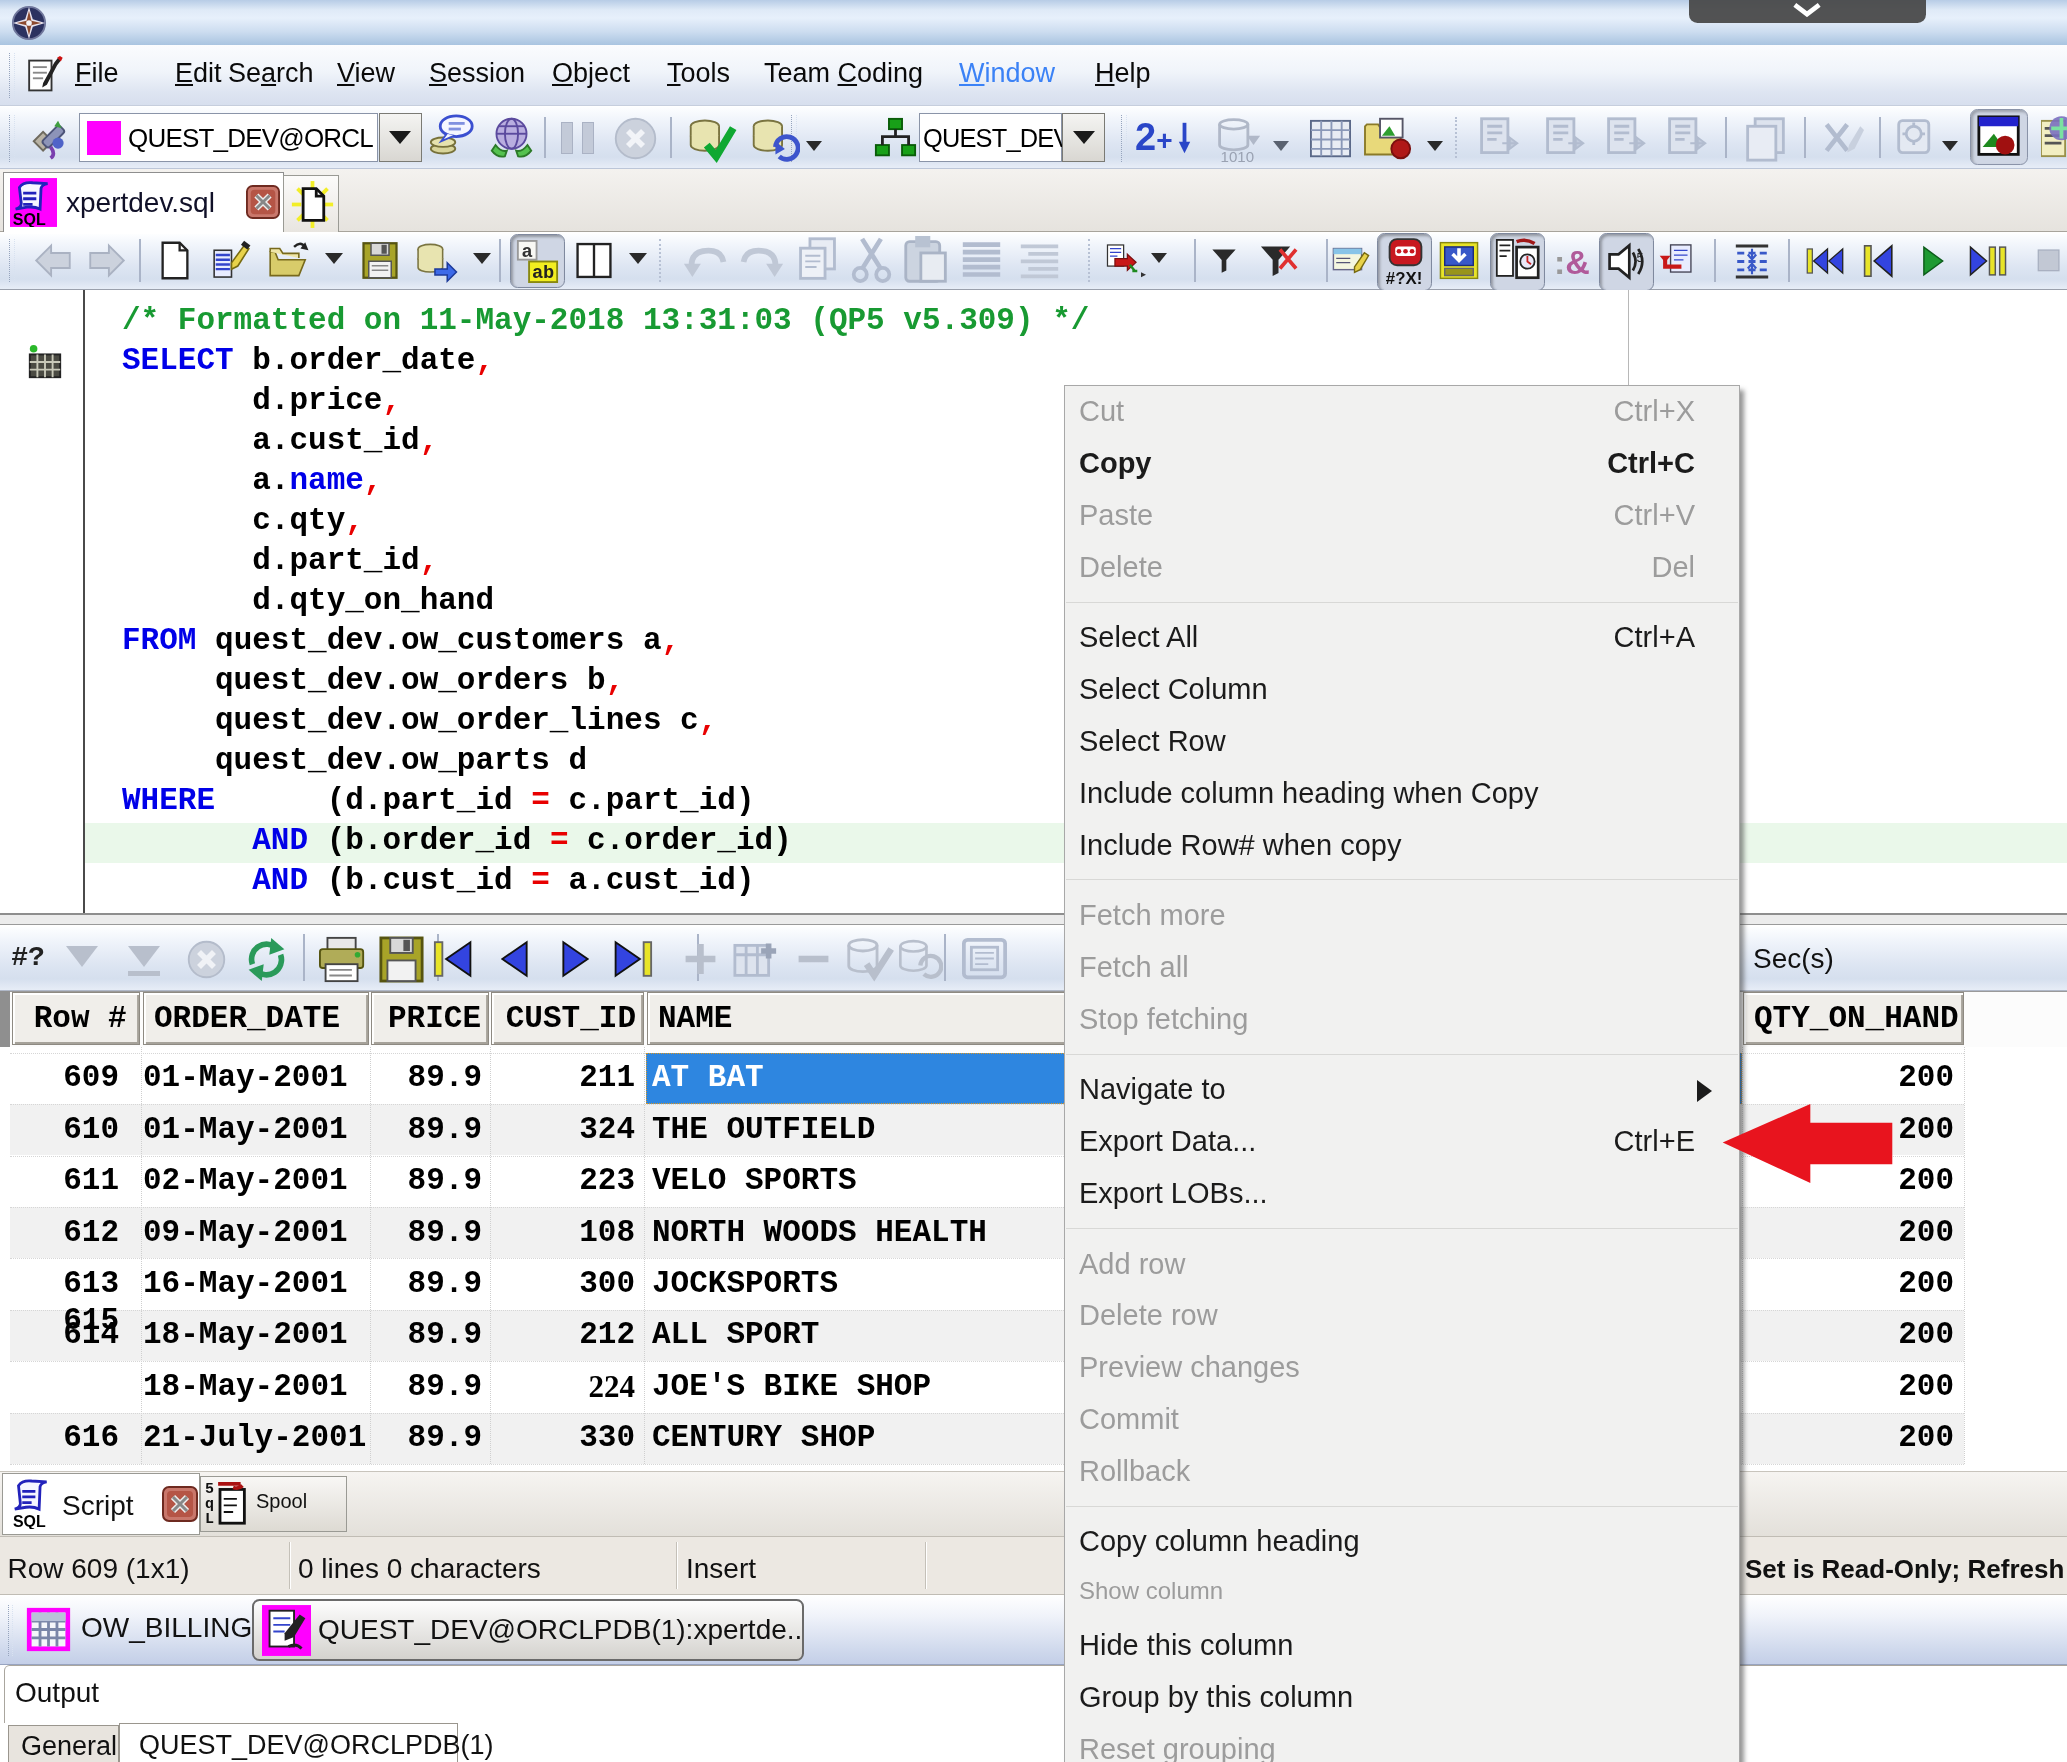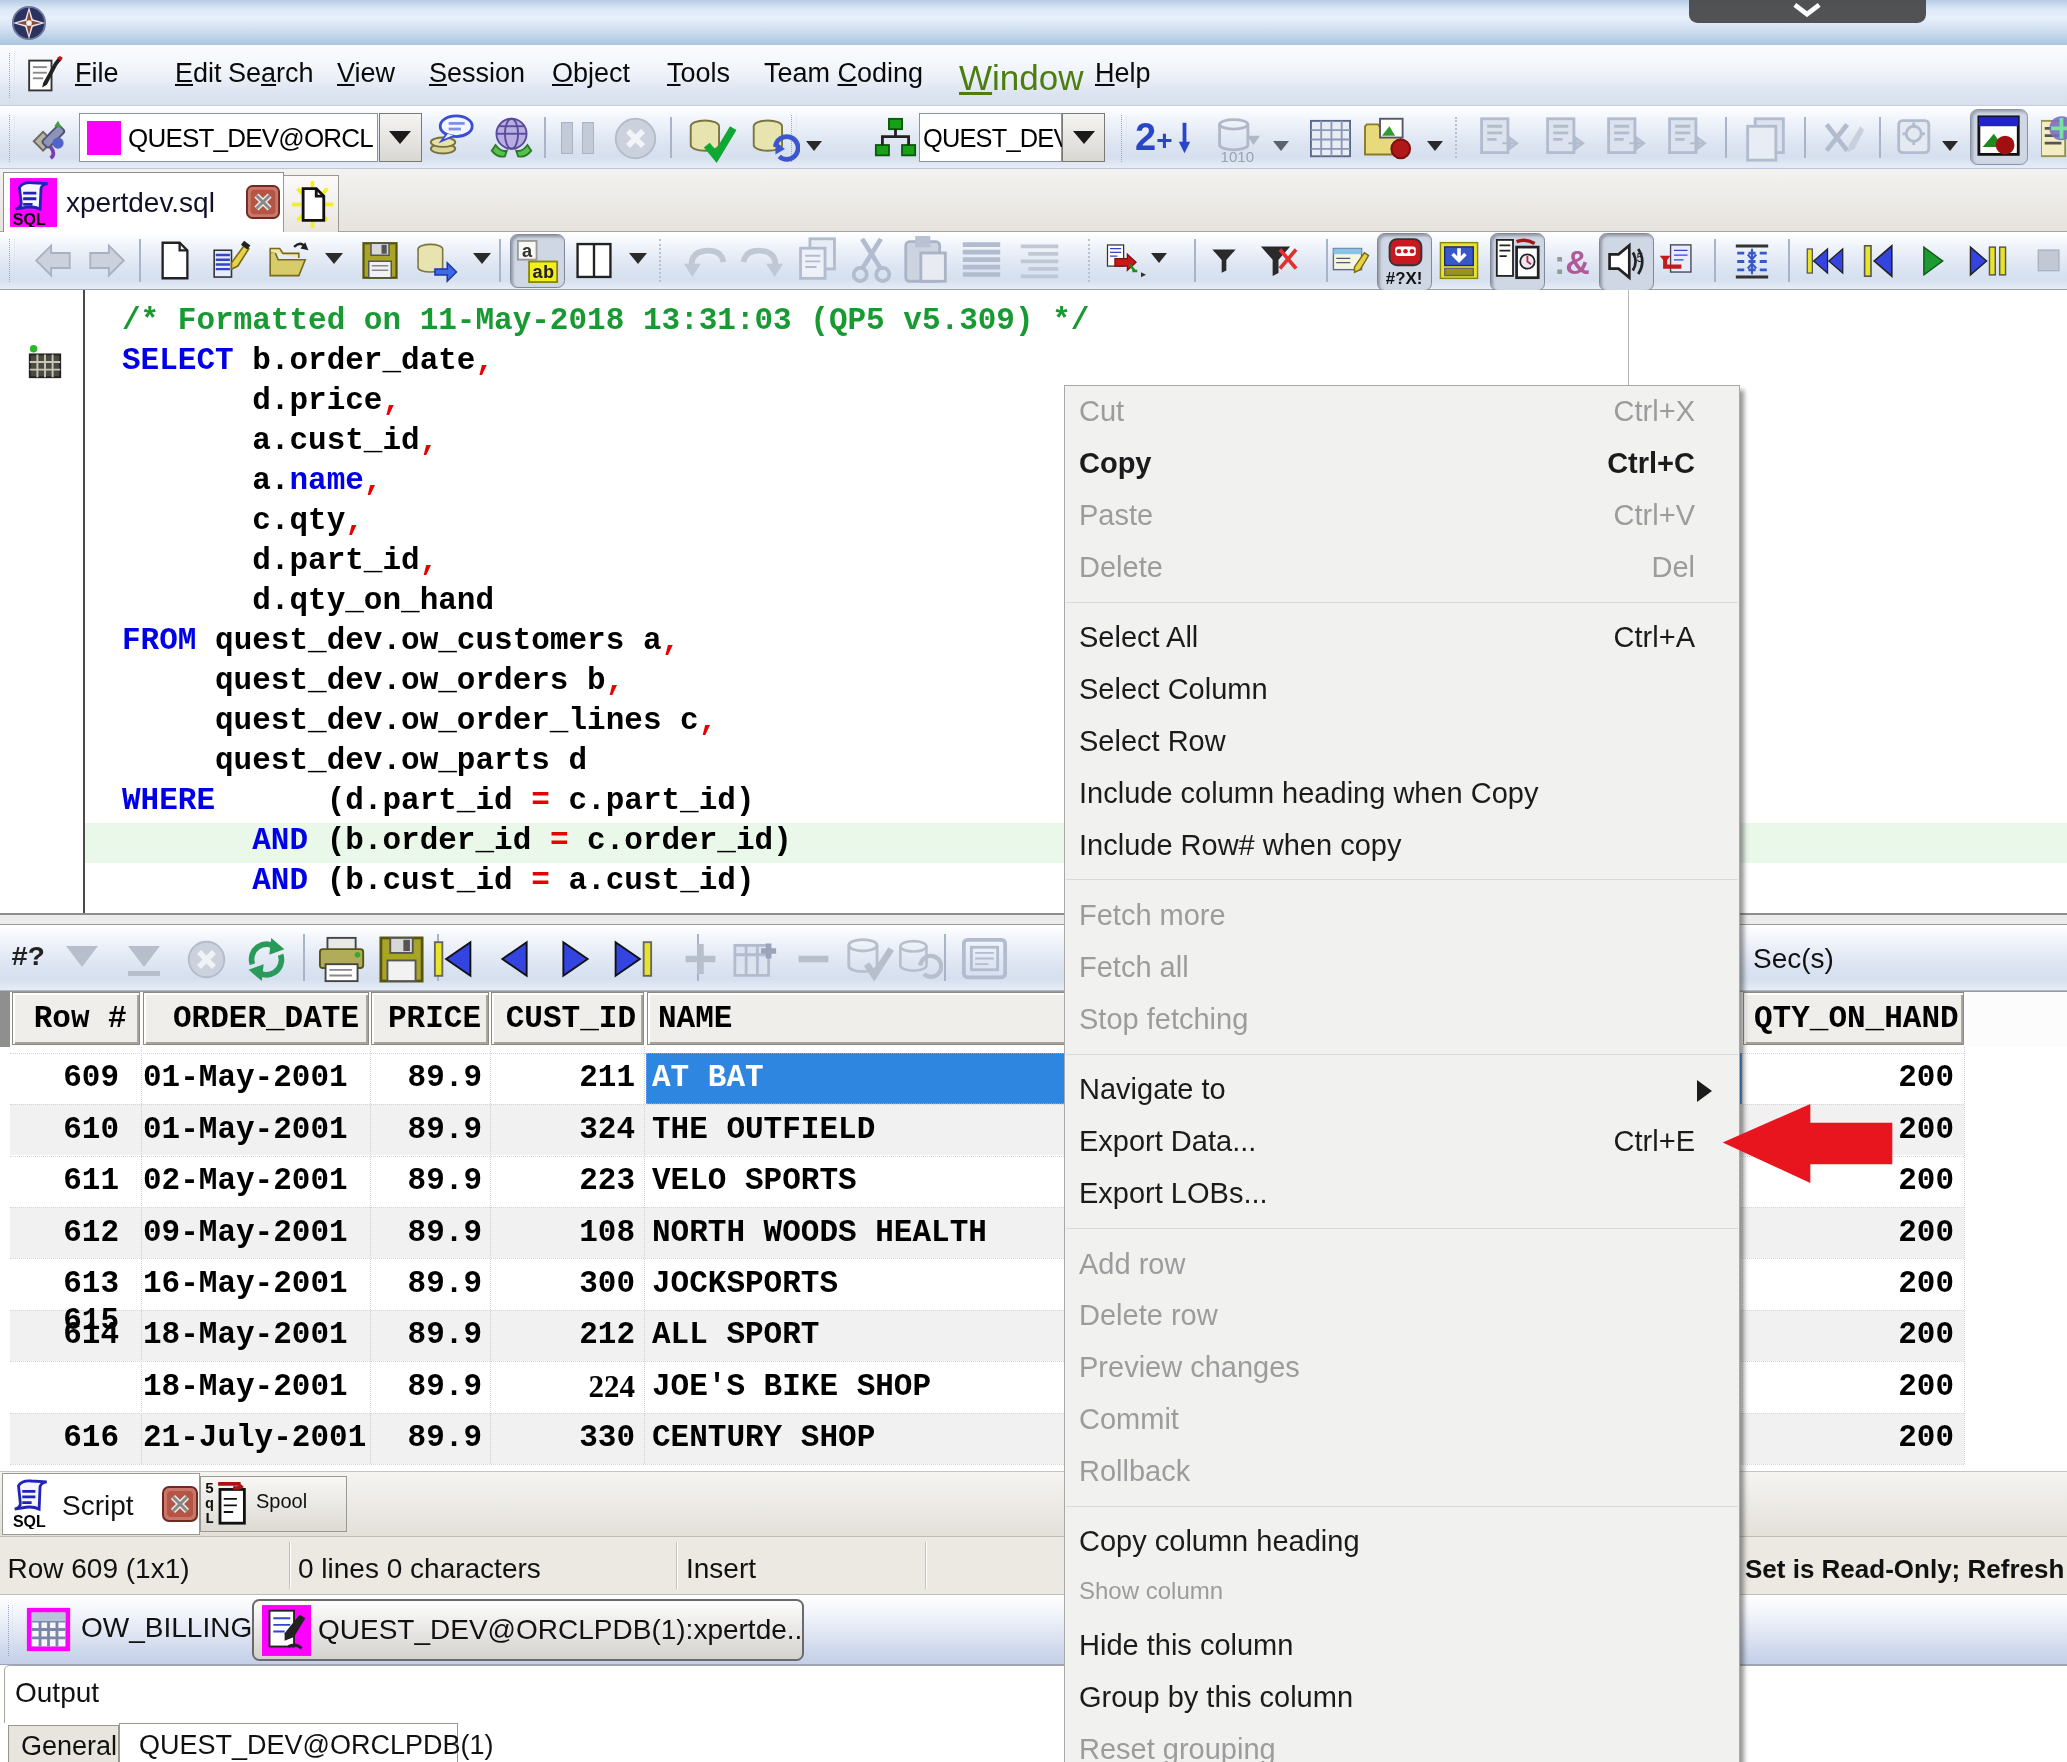--- a/index.html
+++ b/index.html
@@ -38,21 +38,21 @@
 <polygon points="33,3 37,7 39,3 36,1" fill="#cc1111"></polygon>
     </svg>
 <div class="abs ui" style="left:75px;top:58px;font-size:27px;color:#0a0a0a;"><u>F</u>ile</div>
 <div class="abs ui" style="left:147px;top:58px;font-size:27px;color:#0a0a0a;margin-left:28px;"><u>E</u>dit</div>
 <div class="abs ui" style="left:228px;top:58px;font-size:27px;color:#0a0a0a;">Se<u>a</u>rch</div>
 <div class="abs ui" style="left:337px;top:58px;font-size:27px;color:#0a0a0a;"><u>V</u>iew</div>
 <div class="abs ui" style="left:429px;top:58px;font-size:27px;color:#0a0a0a;"><u>S</u>ession</div>
 <div class="abs ui" style="left:552px;top:58px;font-size:27px;color:#0a0a0a;"><u>O</u>bject</div>
 <div class="abs ui" style="left:667px;top:58px;font-size:27px;color:#0a0a0a;"><u>T</u>ools</div>
 <div class="abs ui" style="left:764px;top:58px;font-size:27px;color:#0a0a0a;">Team <u>C</u>oding</div>
-<div class="abs ui" style="left:959px;top:58px;font-size:35px;color:#4d7c0f;"><u>W</u>indow</div>
+<div class="abs ui" style="left:959px;top:58px;font-size:27px;color:#3b82f6;"><u>W</u>indow</div>
 <div class="abs ui" style="left:1095px;top:58px;font-size:27px;color:#0a0a0a;"><u>H</u>elp</div>
 <div class="abs tb" style="left:0;top:106px;width:2068px;height:63px;border-bottom:0.9px solid #bcc6d8;border-top:0.9px solid #fff;"></div>
 <div class="grip" style="left:9.4px;top:115px;height:47px;"></div>
 <div class="grip" style="left:791px;top:115px;height:47px;"></div>
 <div class="grip" style="left:1121px;top:115px;height:47px;"></div>
 <svg class="ic" style="left:30px;top:115px" width="43" height="45" viewBox="0 0 46 48">
 <path d="M4 28 L14 18 L24 28 L14 38 Z" fill="#b9b3a5" stroke="#6e6a5e" stroke-width="2"></path>
 <rect x="20" y="10" width="10" height="26" rx="3" fill="#8d94b8" stroke="#4d5478" stroke-width="2" transform="rotate(45 25 23)"></rect>
 <path d="M30 6 L34 14 L26 12 Z" fill="#3f9e3f"></path>
 <path d="M22 34 q6 8 0 12" stroke="#7a3fae" stroke-width="4" fill="none"></path>
@@ -482,21 +482,21 @@
 <rect x="4" y="4" width="44" height="40" rx="4" fill="none" stroke="#b2bccf" stroke-width="4"></rect>
 <rect x="12" y="12" width="28" height="24" fill="none" stroke="#b2bccf" stroke-width="3"></rect>
 <path d="M16 18 h20 M16 24 h20 M16 30 h14" stroke="#b2bccf" stroke-width="2"></path>
     </svg>
 <div class="abs ui" style="left:1753px;top:943px;font-size:28px;color:#111;">Sec(s)</div>
 <div class="abs" style="left:0;top:991px;width:2068px;height:56px;background:#fcfcfc;border-top:1.9px solid #9a9a9a;"></div>
 <div class="abs" style="left:0;top:991px;width:10.4px;height:480px;background:#8f8f8f;"></div>
 <div class="abs" style="left:12.2px;top:992px;width:128px;height:53px;background:#f0eeea;box-shadow:inset 1.9px 1.9px 0 #ffffff, inset -1.9px -1.9px 0 #a6a29a;border:0.9px solid #8e8a82;"></div>
 <div class="abs mono" style="left:12.2px;width:136px;text-align:center;top:1001px;font-size:31px;color:#000;">Row #</div>
 <div class="abs" style="left:143px;top:992px;width:226px;height:53px;background:#f0eeea;box-shadow:inset 1.9px 1.9px 0 #ffffff, inset -1.9px -1.9px 0 #a6a29a;border:0.9px solid #8e8a82;"></div>
-<div class="abs mono" style="left:154px;top:1001px;font-size:31px;color:#000;margin-left:19px;">ORDER_DATE</div>
+<div class="abs mono" style="left:154px;top:1001px;font-size:31px;color:#000;">ORDER_DATE</div>
 <div class="abs" style="left:371px;top:992px;width:118px;height:53px;background:#f0eeea;box-shadow:inset 1.9px 1.9px 0 #ffffff, inset -1.9px -1.9px 0 #a6a29a;border:0.9px solid #8e8a82;"></div>
 <div class="abs mono" style="left:371px;width:110px;text-align:right;top:1001px;font-size:31px;color:#000;">PRICE</div>
 <div class="abs" style="left:491px;top:992px;width:153px;height:53px;background:#f0eeea;box-shadow:inset 1.9px 1.9px 0 #ffffff, inset -1.9px -1.9px 0 #a6a29a;border:0.9px solid #8e8a82;"></div>
 <div class="abs mono" style="left:491px;width:145px;text-align:right;top:1001px;font-size:31px;color:#000;">CUST_ID</div>
 <div class="abs" style="left:647px;top:992px;width:1093px;height:53px;background:#f0eeea;box-shadow:inset 1.9px 1.9px 0 #ffffff, inset -1.9px -1.9px 0 #a6a29a;border:0.9px solid #8e8a82;"></div>
 <div class="abs mono" style="left:658px;top:1001px;font-size:31px;color:#000;">NAME</div>
 <div class="abs" style="left:1743px;top:992px;width:221px;height:53px;background:#f0eeea;box-shadow:inset 1.9px 1.9px 0 #ffffff, inset -1.9px -1.9px 0 #a6a29a;border:0.9px solid #8e8a82;"></div>
 <div class="abs mono" style="left:1754px;top:1001px;font-size:31px;color:#000;">QTY_ON_HAND</div>
 <div class="abs" style="left:0;top:1047px;width:2068px;height:424px;background:#fff;"></div>
 <div class="abs" style="left:10.4px;top:1104px;width:1954px;height:51px;background:#f1f1f1;"></div>

